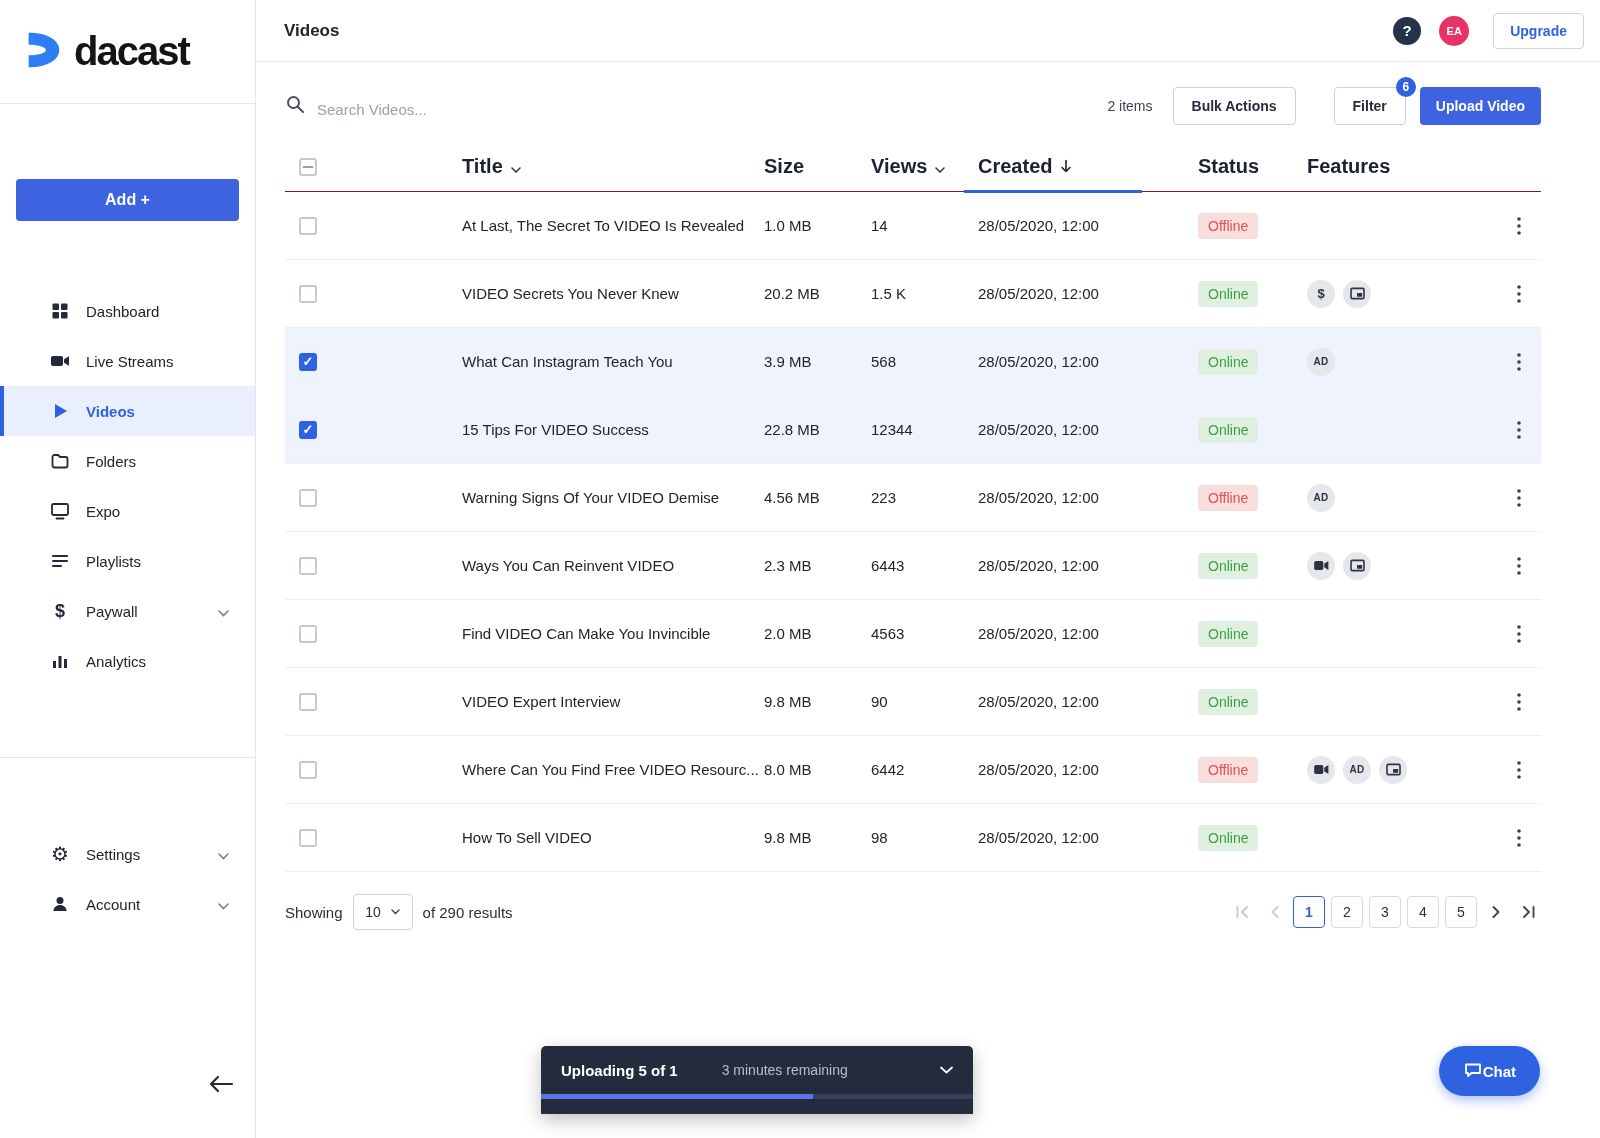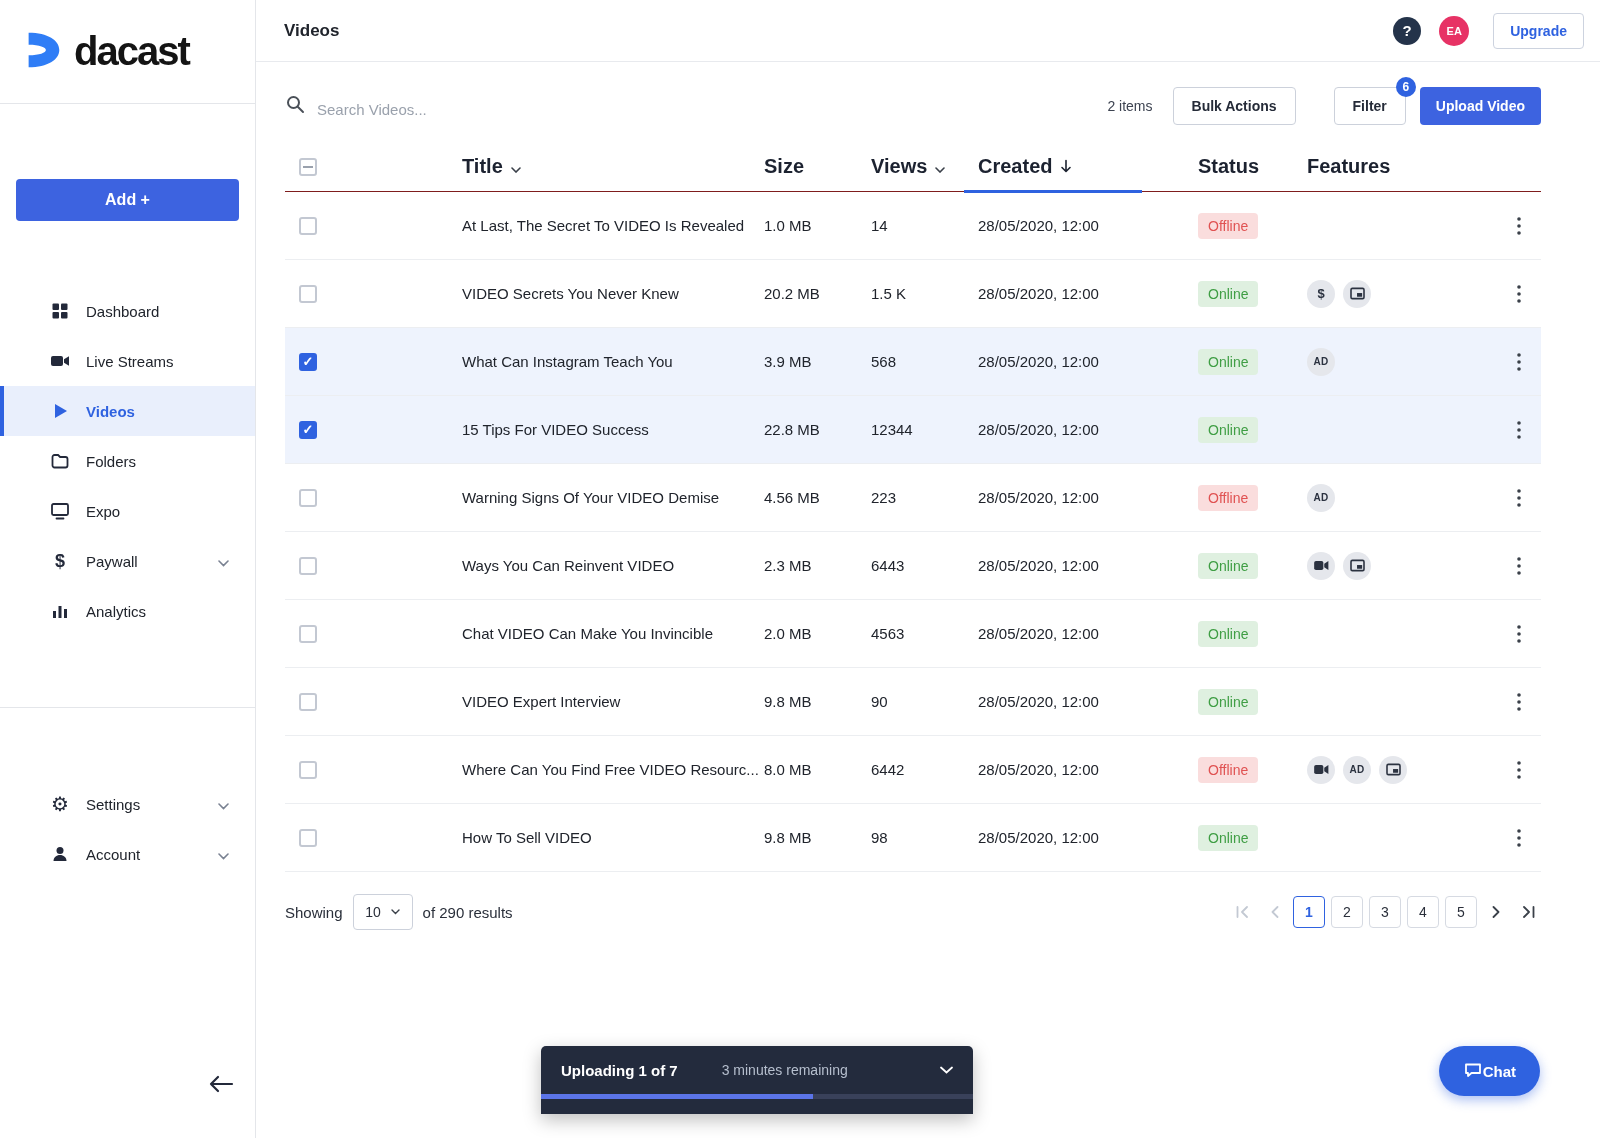--- a/index.html
+++ b/index.html
@@ -153,20 +153,28 @@
         <span class="micon">
             <svg width="20" height="20" viewBox="0 0 20 20">
               <rect x="2" y="3" width="16" height="11" rx="1.5" fill="none" stroke="#23293a" stroke-width="1.8"></rect>
               <path d="M6.5 17.5 h7" stroke="#23293a" stroke-width="1.8" stroke-linecap="round"></path>
             </svg>
           </span>
         <span class="mlabel">Expo</span>
       </div>
       <div class="menu-item">
         <span class="micon">
+            <svg width="20" height="20" viewBox="0 0 20 20">
+              <path d="M3 5 h14 M3 10 h14 M3 15 h8" stroke="#23293a" stroke-width="2" stroke-linecap="round"></path>
+            </svg>
+          </span>
+        <span class="mlabel">Playlists</span>
+      </div>
+      <div class="menu-item">
+        <span class="micon">
             <span class="glyph-icon">$</span>
           </span>
         <span class="mlabel">Paywall</span>
         <span class="chevron"><svg width="11" height="7" viewBox="0 0 11 7">
               <path d="M1 1 L5.5 5.5 L10 1" stroke="#7a8292" stroke-width="1.6" fill="none" stroke-linecap="round"></path>
             </svg></span>
       </div>
       <div class="menu-item">
         <span class="micon">
             <svg width="20" height="20" viewBox="0 0 20 20">
@@ -472,21 +480,21 @@
     <span class="thumb-wrap">
       <span class="thumb" style="background: linear-gradient(135deg, rgb(60, 65, 80), rgb(112, 117, 133));">
         <span class="play">
           <svg width="26" height="26" viewBox="0 0 26 26">
                       <circle cx="13" cy="13" r="11" fill="rgba(255,255,255,.22)" stroke="rgba(255,255,255,.9)" stroke-width="1.5"></circle>
                       <path d="M10.5 8.5 L18 13 L10.5 17.5 Z" fill="#fff"></path>
                     </svg>
         </span>
       </span>
     </span>
-    <span class="cell-title">Chat VIDEO Can Make You Invincible</span>
+    <span class="cell-title">Find VIDEO Can Make You Invincible</span>
     <span>2.0 MB</span>
     <span>4563</span>
     <span>28/05/2020, 12:00</span>
     <span><span class="pill online">Online</span></span>
     <span class="features-cell"></span>
     <span class="kebab">
       <svg width="4" height="18" viewBox="0 0 4 18">
                   <circle cx="2" cy="2" r="1.8" fill="#3a4049"></circle>
                   <circle cx="2" cy="9" r="1.8" fill="#3a4049"></circle>
                   <circle cx="2" cy="16" r="1.8" fill="#3a4049"></circle>
@@ -631,21 +639,21 @@
                 <path d="M12.5 1 V11" stroke="#3a4049" stroke-width="1.8" stroke-linecap="round"></path>
               </svg>
             </button>
         </div>
       </div>
 
     </div>
 
     <div class="upload-panel">
       <div class="up-head">
-        <span class="up-title">Uploading 1 of 7</span>
+        <span class="up-title">Uploading 5 of 1</span>
         <span class="up-remaining">3 minutes remaining</span>
         <span class="up-chevron">
           <svg width="13" height="8" viewBox="0 0 13 8">
               <path d="M1 1.5 L6.5 6.5 L12 1.5" stroke="#fff" stroke-width="1.8" fill="none" stroke-linecap="round"></path>
             </svg>
         </span>
       </div>
       <div class="up-track">
         <div class="up-fill" style="width: 63%;"></div>
       </div>

